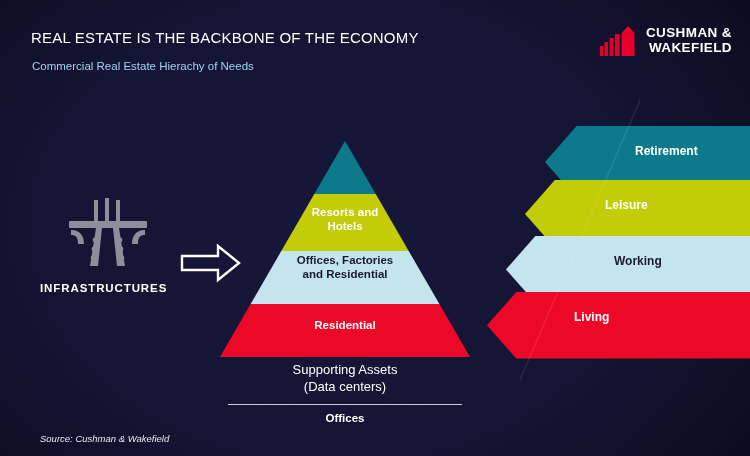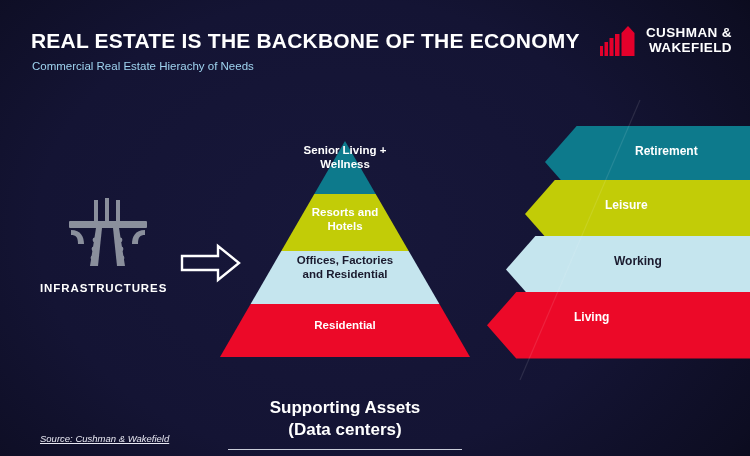--- a/index.html
+++ b/index.html
@@ -23,22 +23,22 @@
     pointer-events: none;
     z-index: 5;
   }
 
   
   #title {
     position: absolute;
     left: 31px;
     top: 29px;
     color: #ffffff;
-    font-size: 21px;
-    font-weight: bold;
+    font-size: 15px;
+    font-weight: normal;
     letter-spacing: 0.2px;
     white-space: nowrap;
   }
   #subtitle {
     position: absolute;
     left: 32px;
     top: 60px;
     color: #9fd3ef;
     font-size: 11.5px;
     font-weight: normal;
@@ -119,24 +119,23 @@
   
   #support {
     position: absolute;
     left: 220px;
     top: 362px;
     width: 250px;
     text-align: center;
   }
   #support-main {
     color: #ffffff;
-    font-size: 17px;
-    font-weight: bold;
+    font-size: 13px;
+    font-weight: normal;
     line-height: 1.3;
-    margin-top: 35px;
   }
   #support-rule {
     height: 1px;
     background: #c9ccd8;
     margin: 8px 8px 0 8px;
   }
   #support-schools {
     margin-top: 7px;
     color: #ffffff;
     font-size: 11.5px;
@@ -172,21 +171,20 @@
   .banner .btext.dark { color: #1a1a2e; font-weight: bold; margin-left: 26px; }
 
   
   #source {
     position: absolute;
     left: 40px;
     top: 433px;
     color: #e8e8f2;
     font-size: 9.5px;
     font-style: italic;
-    text-decoration: underline;
   }
 </style>
 </head>
 <body>
 
 <div id="slide">
 
   <svg id="sheen" viewBox="0 0 750 456">
     <line x1="640" y1="100" x2="520" y2="380" stroke="#ffffff" stroke-opacity="0.10" stroke-width="1.2"></line>
   </svg>
@@ -245,24 +243,20 @@
     <svg width="250" height="216" viewBox="0 0 250 216">
 
       <polygon points="125,0 155.7,53 94.3,53" fill="#0d7a8c"></polygon>
 
       <polygon points="94.3,53 155.7,53 188.7,110 61.3,110" fill="#c2cc07"></polygon>
 
       <polygon points="61.3,110 188.7,110 219.4,163 30.6,163" fill="#c5e5ee"></polygon>
 
       <polygon points="30.6,163 219.4,163 250,216 0,216" fill="#ec0928"></polygon>
     </svg>
-    <div class="tier-label" id="lbl-senior">
-      <div>Senior Living +</div>
-      <div>Wellness</div>
-    </div>
     <div class="tier-label" id="lbl-resort">
       <div>Resorts and</div>
       <div>Hotels</div>
     </div>
     <div class="tier-label dark" id="lbl-office">
       <div>Offices, Factories</div>
       <div>and Residential</div>
     </div>
     <div class="tier-label" id="lbl-resid">
       <div>Residential</div>

